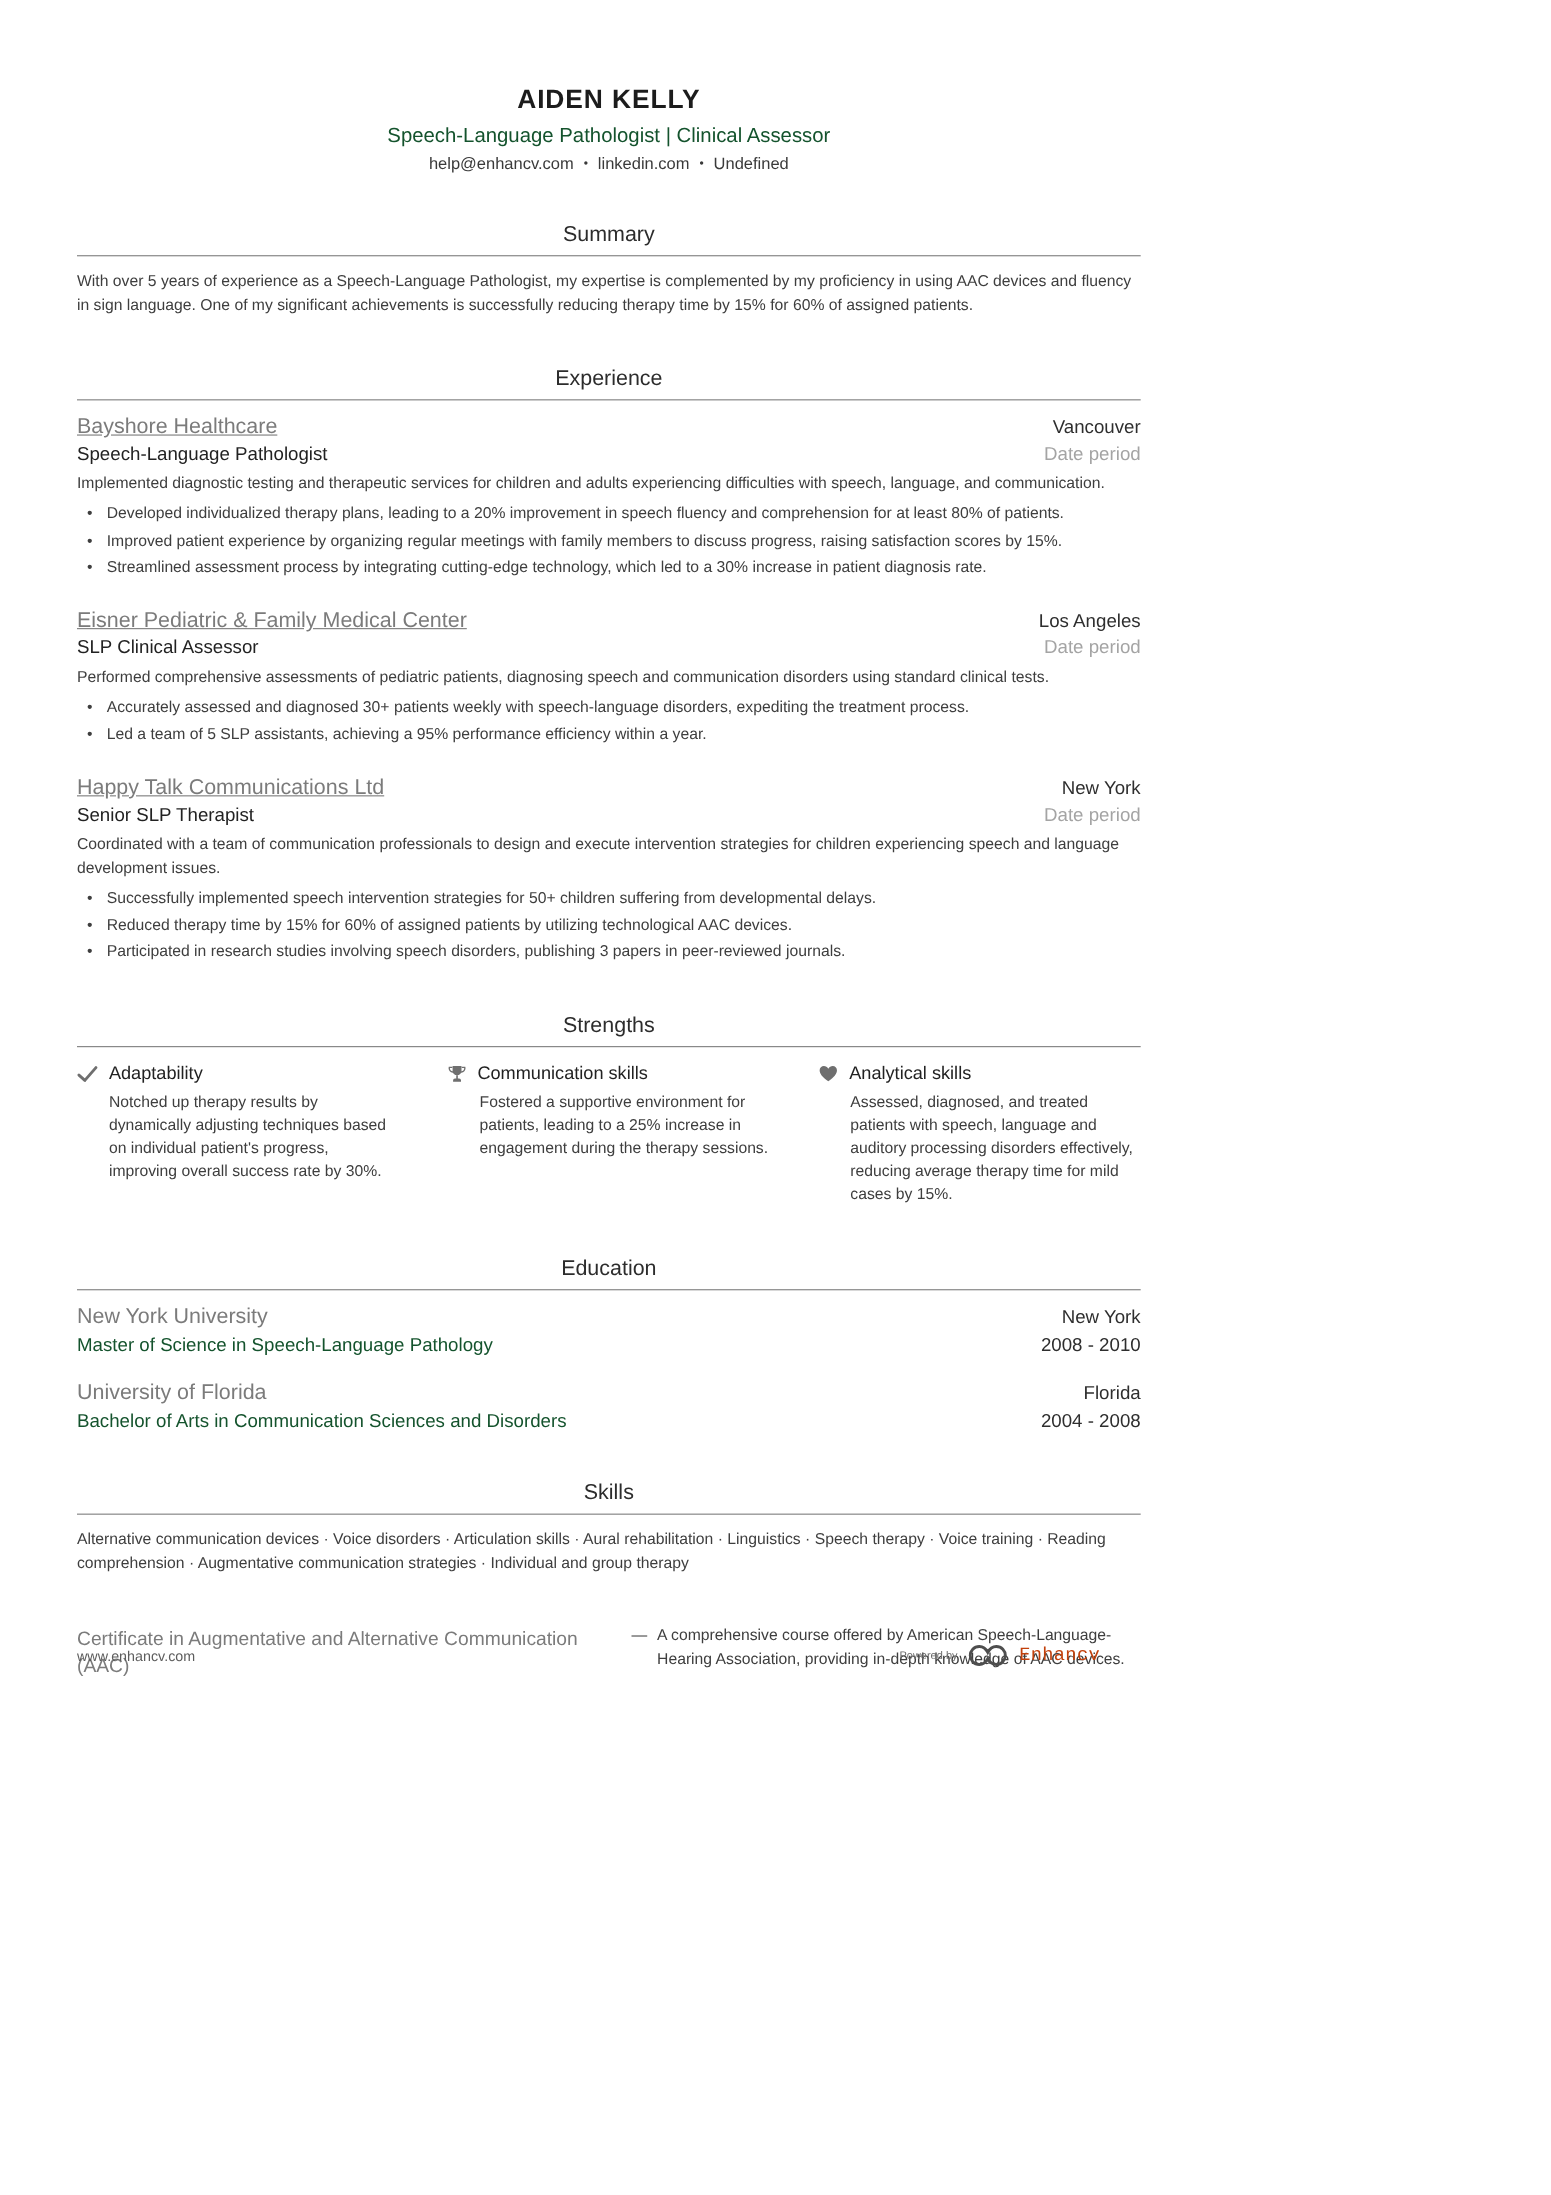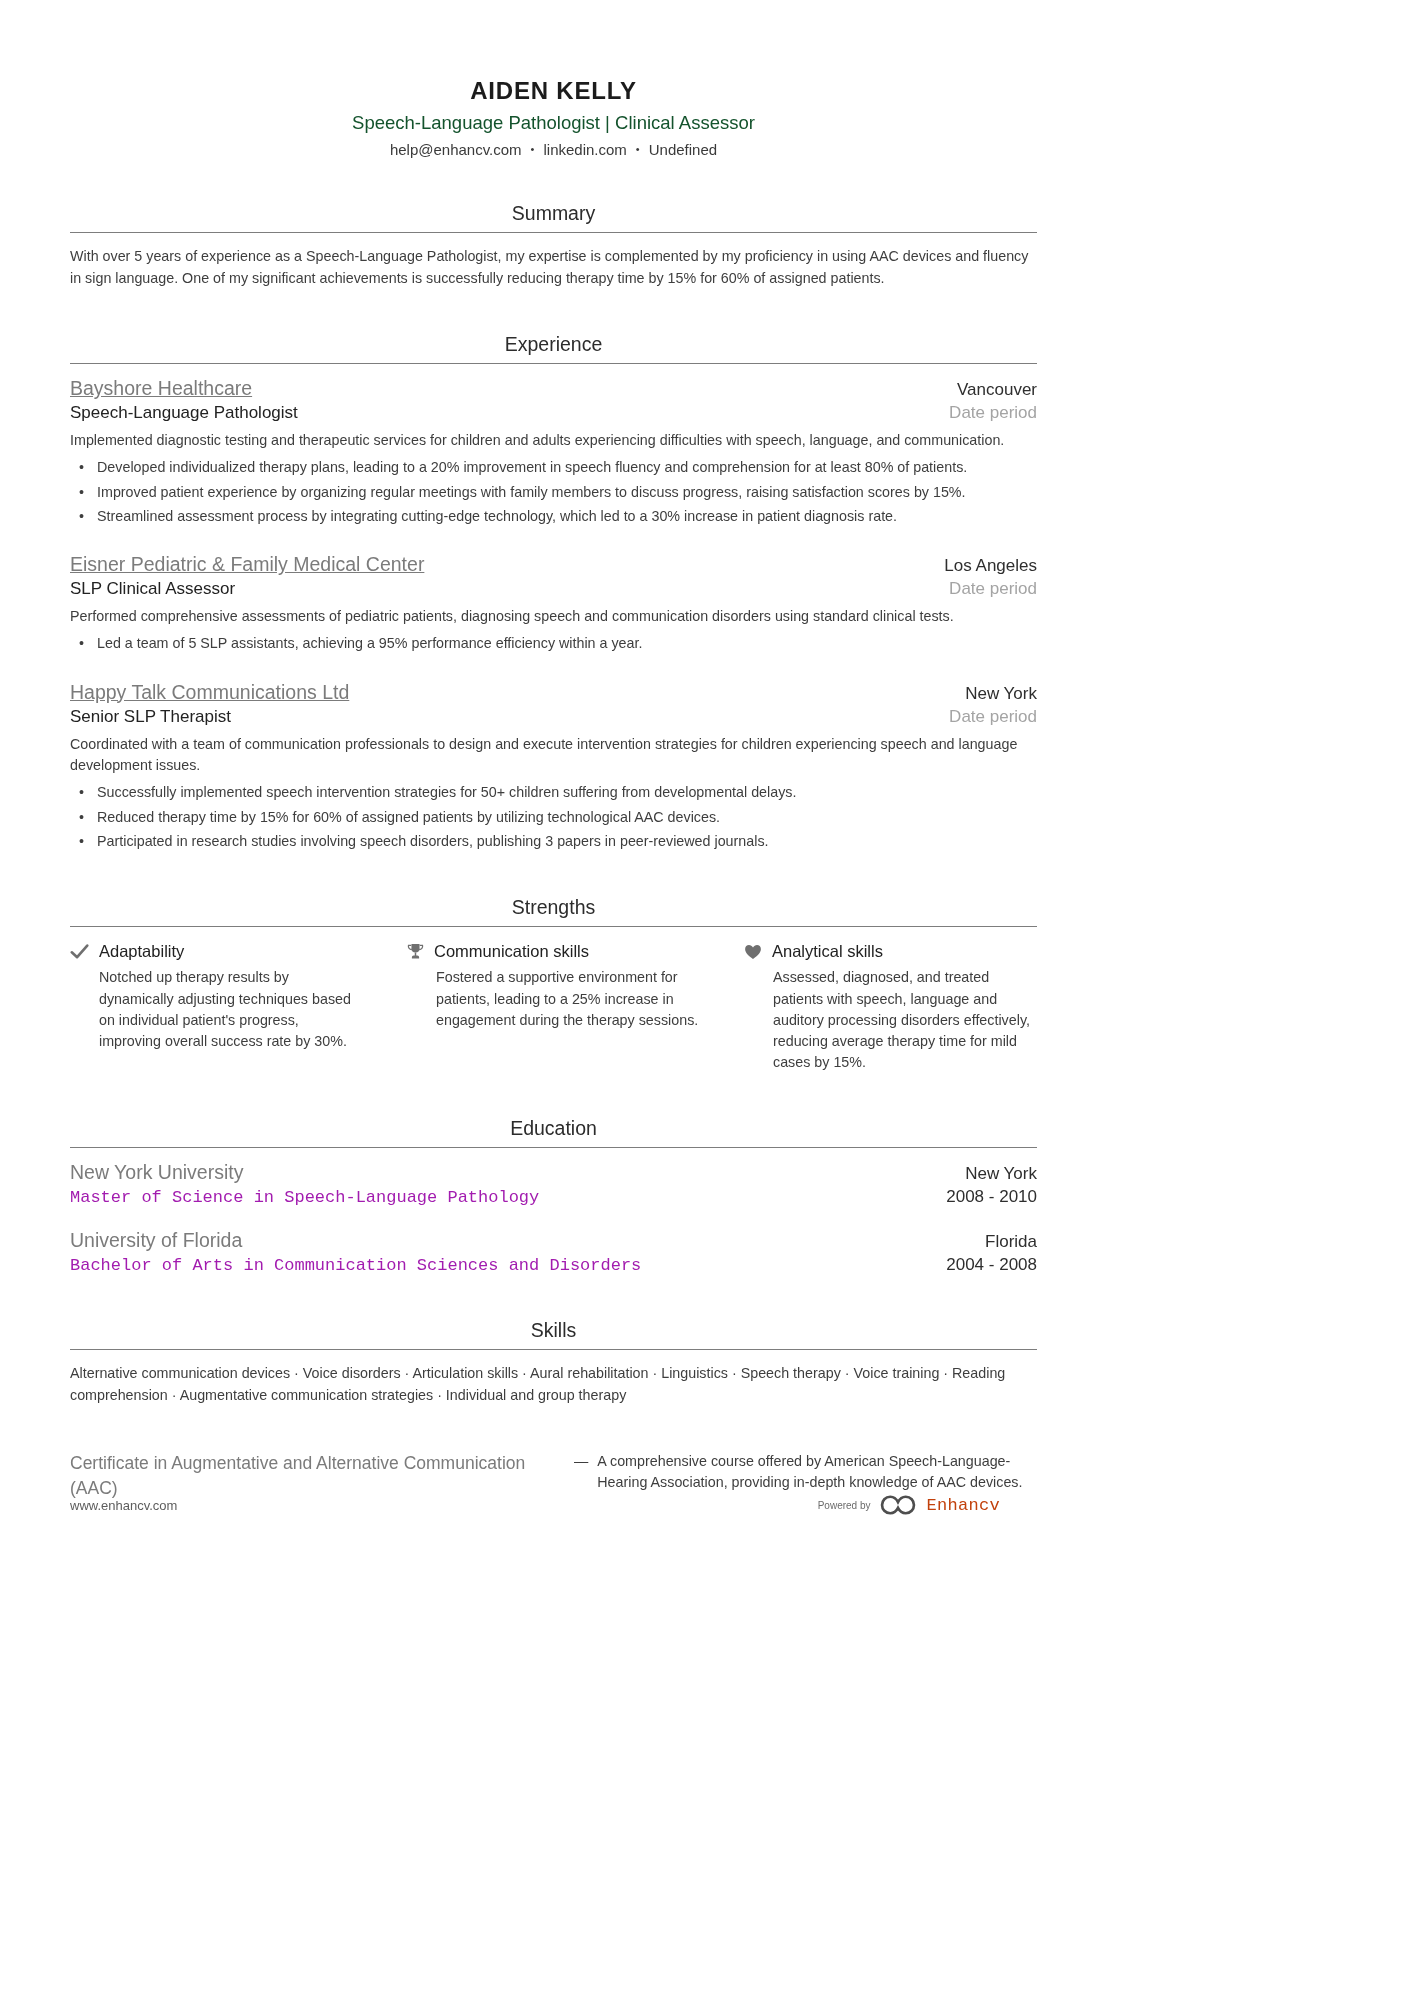--- a/index.html
+++ b/index.html
@@ -45,21 +45,21 @@
   .strengths-grid { margin-top:15px; display:flex; gap:44px; }
   .strength { flex:1; }
   .strength-head { display:flex; align-items:center; gap:10px; }
   .strength-title { font-size:16.5px; color:#222; }
   .strength-text { margin-top:6px; padding-left:29px; font-size:14.3px; line-height:1.48; }
   .s-icon { flex:0 0 auto; display:inline-flex; }
 
   
   .edu-entry + .edu-entry { margin-top:22px; }
   .school { font-size:19.5px; color:#7b7b7b; }
-  .degree { margin-top:4px; font-size:17px; color:#a21caf;font-family:Liberation Mono, monospace; }
+  .degree { margin-top:4px; font-size:17px; color:#14532d; }
   .edu-dates { font-size:17px; color:#2e2e2e; }
 
   
   .cert-row { margin-top:14px; display:flex; gap:24px; }
   .cert-name { width:480px; font-size:17.5px; line-height:1.45; color:#7b7b7b; }
   .cert-desc { flex:1; display:flex; gap:9px; font-size:14.3px; line-height:1.52; }
   .cert-dash { flex:0 0 auto; }
 
   
   .footer {
@@ -119,20 +119,21 @@
           <div class="entry-row">
             <div class="company">Eisner Pediatric &amp; Family Medical Center</div>
             <div class="location">Los Angeles</div>
           </div>
           <div class="entry-row">
             <div class="role">SLP Clinical Assessor</div>
             <div class="date-period">Date period</div>
           </div>
           <div class="entry-desc">Performed comprehensive assessments of pediatric patients, diagnosing speech and communication disorders using standard clinical tests.</div>
           <ul class="bullets">
+            <li>Accurately assessed and diagnosed 30+ patients weekly with speech-language disorders, expediting the treatment process.</li>
             <li>Led a team of 5 SLP assistants, achieving a 95% performance efficiency within a year.</li>
           </ul>
         </div>
 
         <div class="entry">
           <div class="entry-row">
             <div class="company">Happy Talk Communications Ltd</div>
             <div class="location">New York</div>
           </div>
           <div class="entry-row">

